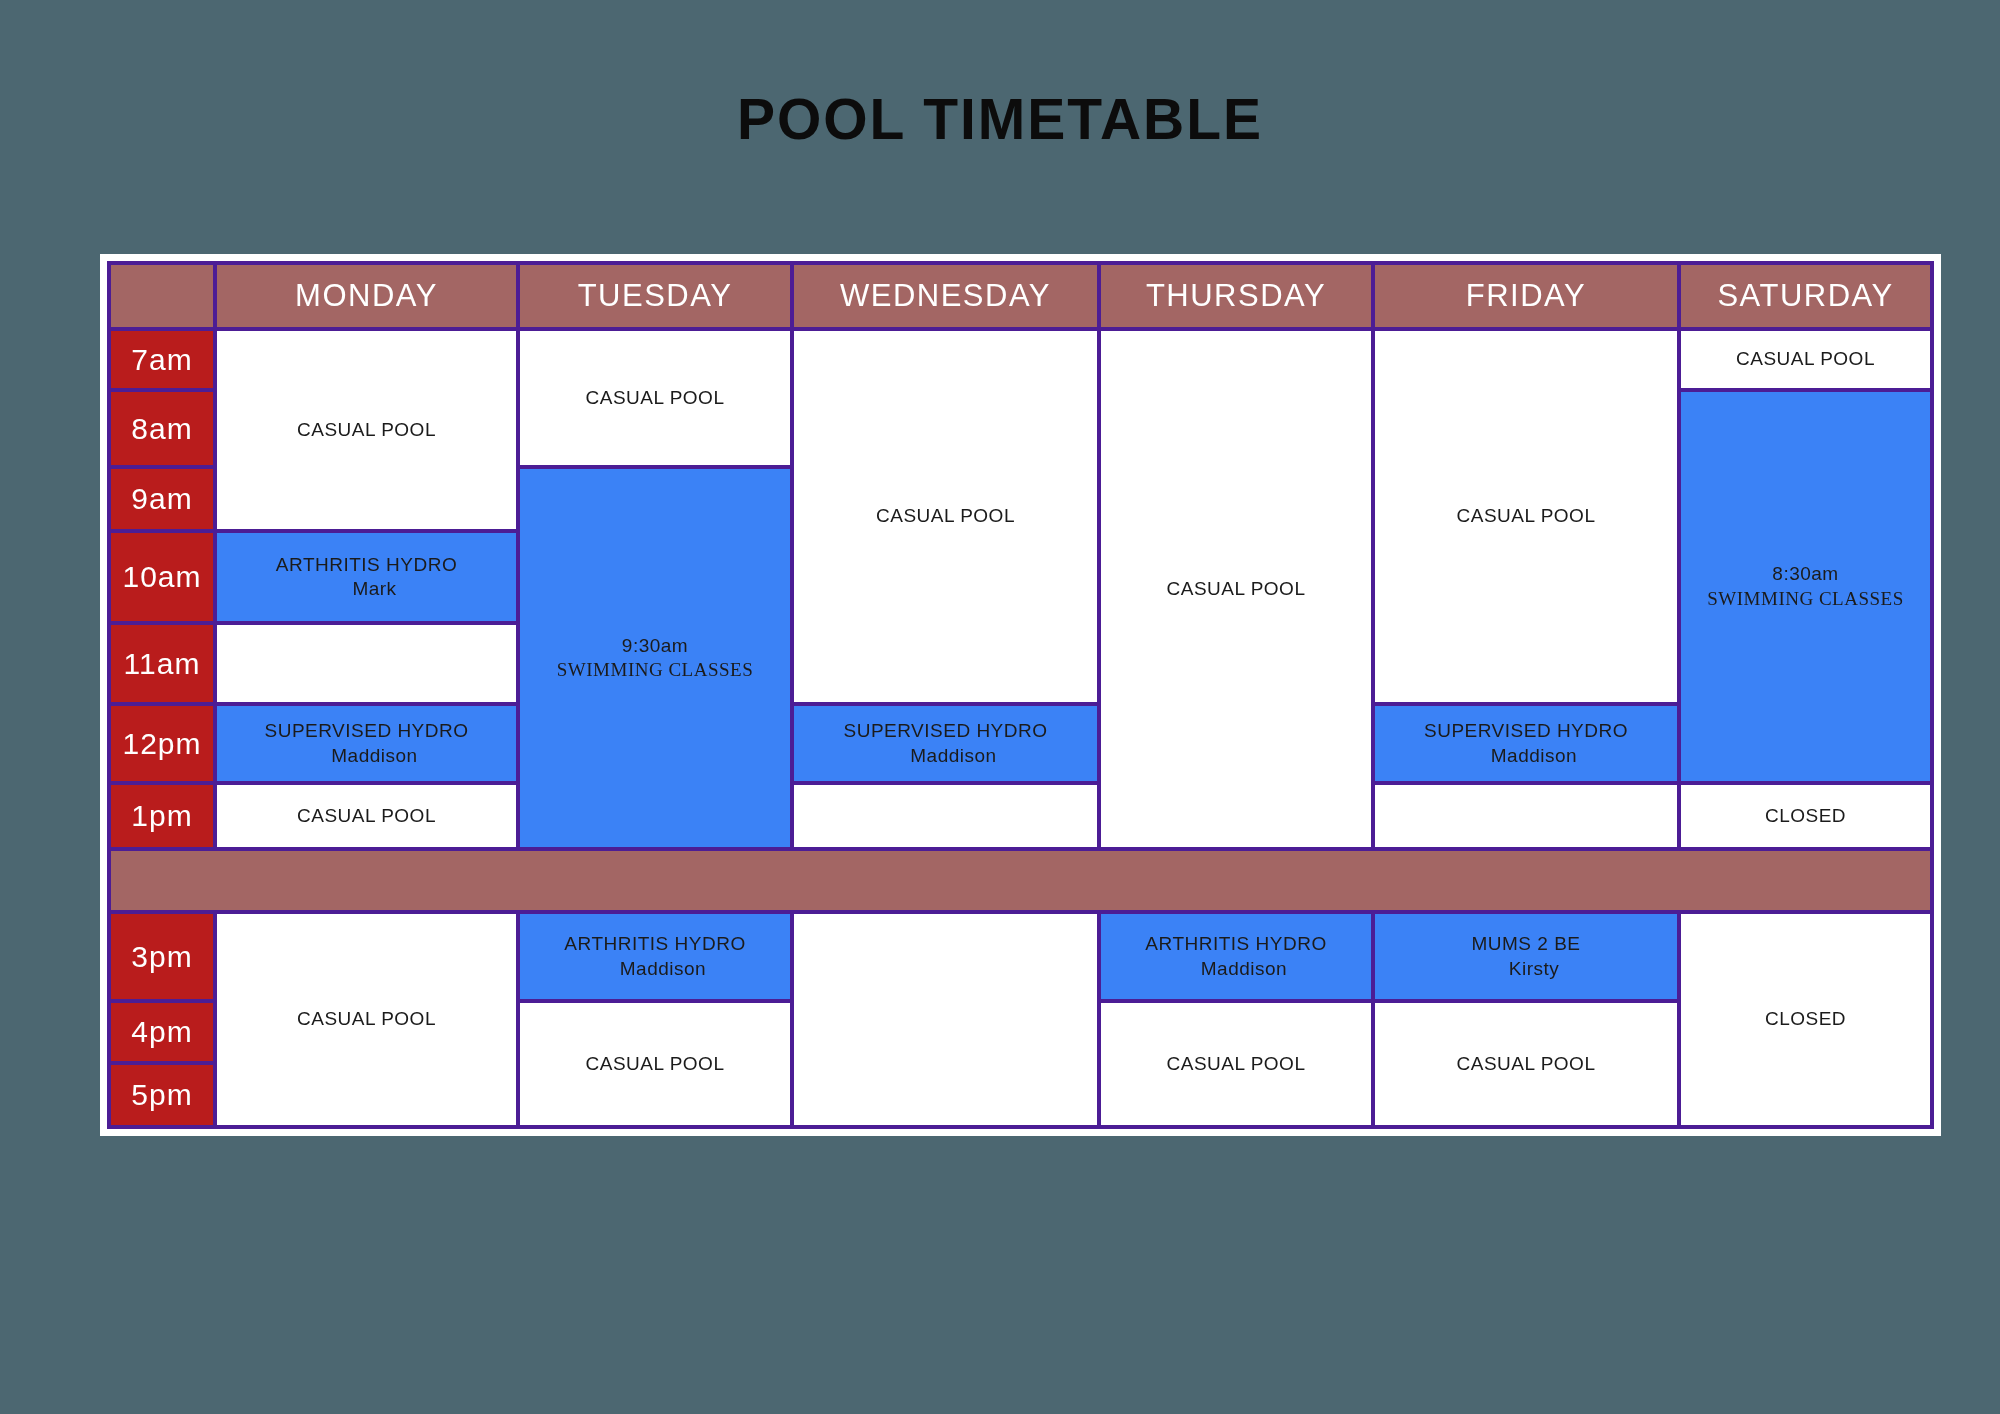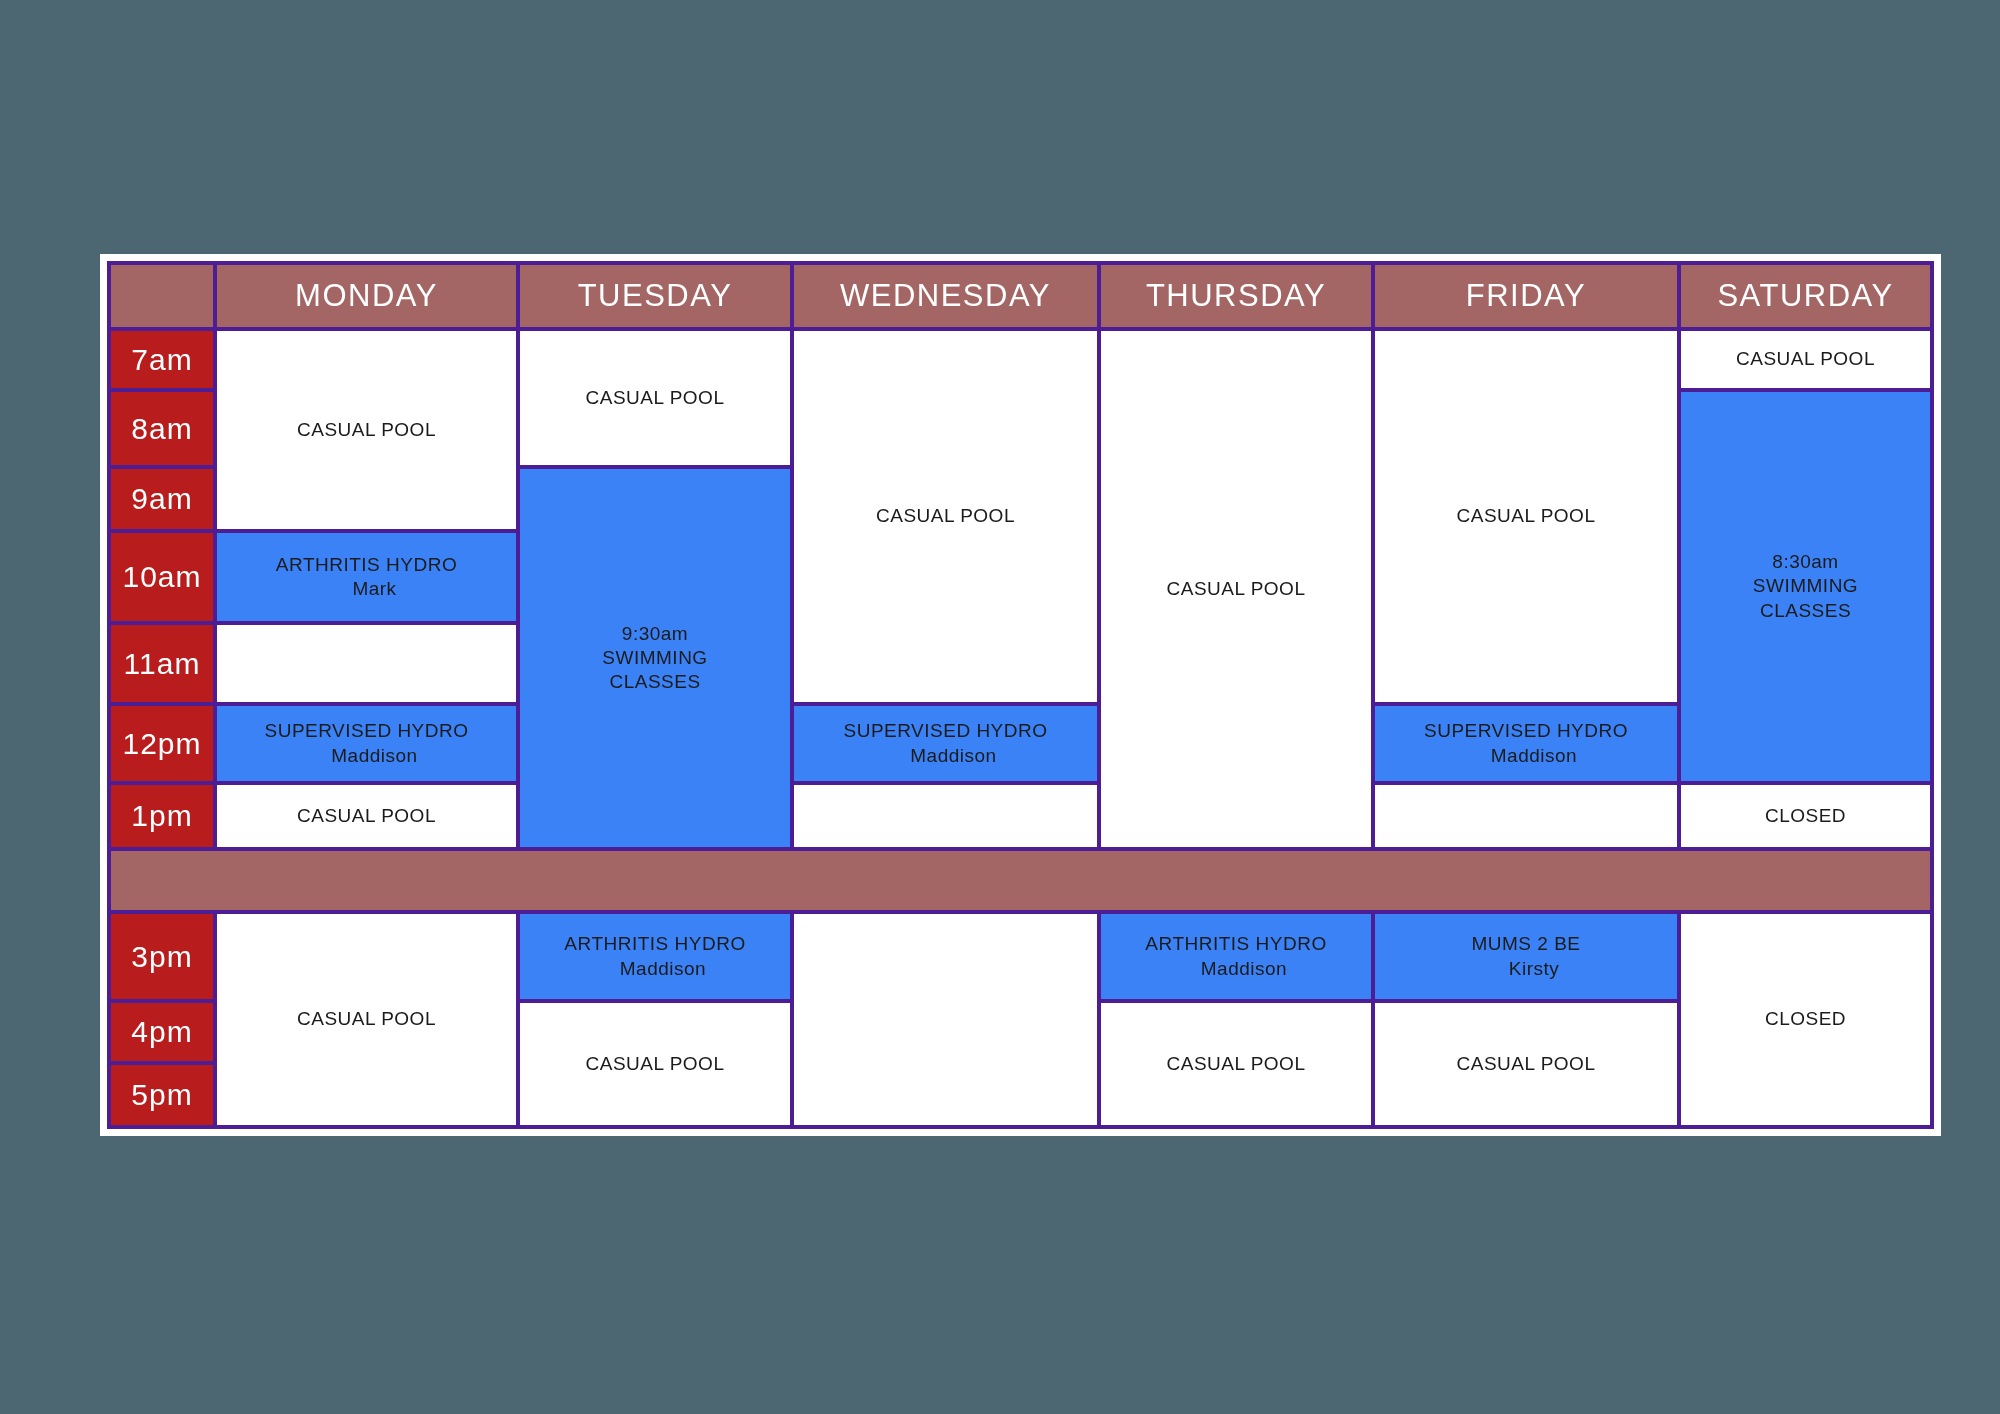--- a/index.html
+++ b/index.html
@@ -48,39 +48,40 @@
     font-size:30px;font-weight:500;letter-spacing:1px;
   }
   td{
     background:#ffffff;
     font-size:19px;color:#1b1b1b;letter-spacing:.5px;
   }
   td.blue{background:#3b82f6;}
   td.band{background:#a36664;}
   .lbl{line-height:1.28;}
   .sub{line-height:1.28;padding-left:16px;}
-  .wrap{max-width:200px;margin:0 auto;}
+  .wrap{max-width:200px;margin:0 auto;font-family:Liberation Serif, serif;}
   
   tr.r-head{height:66px;}
   tr.r-7am{height:61px;}
   tr.r-8am{height:77px;}
   tr.r-9am{height:64px;}
   tr.r-10am{height:92px;}
   tr.r-11am{height:81px;}
   tr.r-12pm{height:79px;}
   tr.r-1pm{height:66px;}
   tr.r-band{height:63px;}
   tr.r-3pm{height:89px;}
   tr.r-4pm{height:62px;}
   tr.r-5pm{height:64px;}
 </style>
 </head>
 <body>
 
 <div class="page">
+  <h1 class="title">POOL TIMETABLE</h1>
 
   <div class="frame">
     <table class="timetable">
       <colgroup>
         <col style="width:106px">
         <col style="width:303px">
         <col style="width:274px">
         <col style="width:307px">
         <col style="width:274px">
         <col style="width:306px">

